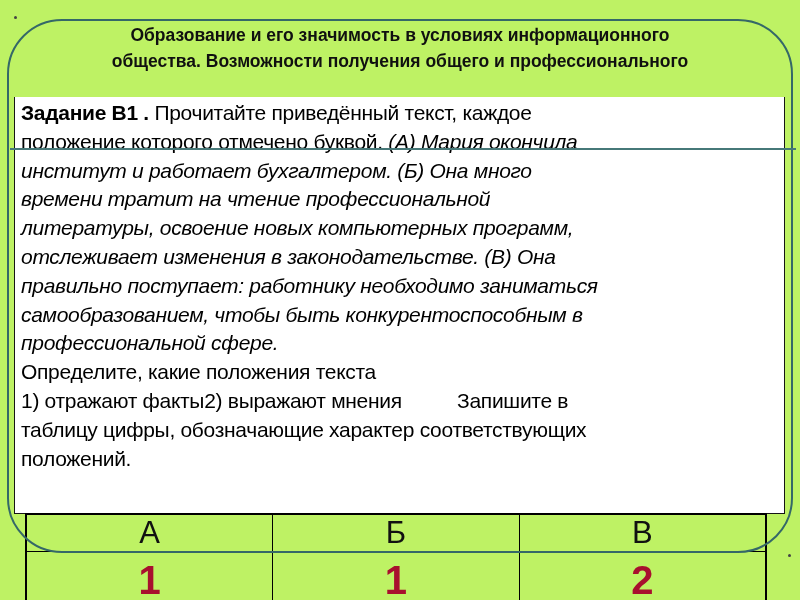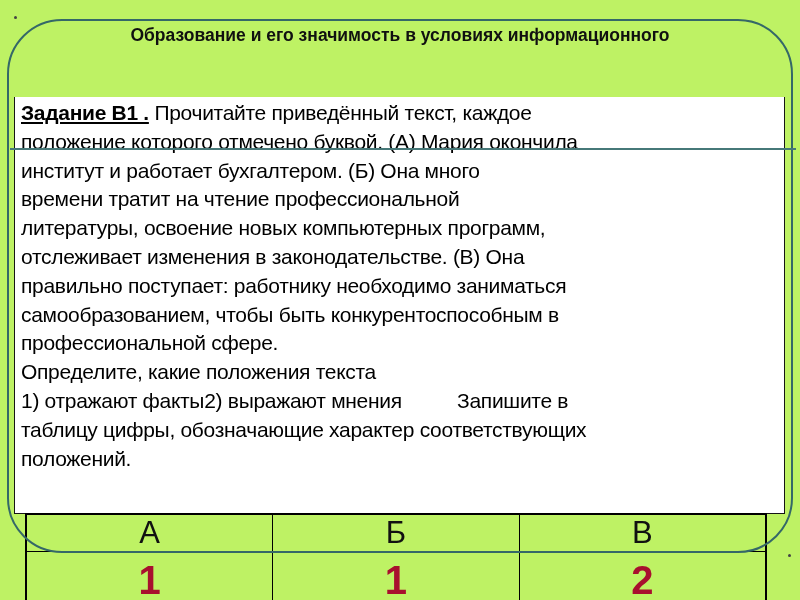--- a/index.html
+++ b/index.html
@@ -25,22 +25,22 @@
     border-top:2px solid #467878;z-index:5;pointer-events:none;
   }
   .title{
     position:absolute;left:70px;top:22px;width:660px;z-index:2;
     text-align:center;font-weight:bold;font-size:17.5px;line-height:26px;color:#101010;
   }
   .body-text{
     position:absolute;left:21px;top:99px;z-index:2;color:#000;
     font-size:21px;line-height:28.8px;letter-spacing:-0.3px;white-space:pre;
   }
-  .body-text .task-label{font-weight:bold;text-decoration:underline;}
-  .body-text .italic{text-align:right;}
+  .body-text .task-label{font-weight:bold;}
+  .body-text .italic{font-style:italic;text-align:right;}
   .answer-table{
     position:absolute;left:25px;top:513px;width:742px;z-index:3;
     border-collapse:collapse;table-layout:fixed;
   }
   .answer-table td,.answer-table th{
     border:1.5px solid #000;text-align:center;vertical-align:middle;padding:0;
     overflow:visible;
   }
   .answer-table{border:2px solid #000;}
   .answer-table tr.answer-row td{border-bottom:4px solid #000;}
@@ -57,20 +57,21 @@
 </style>
 </head>
 <body>
 
 <div class="page">
 
   <div class="body-box"></div>
 
   <div class="title" id="titleBlock">
       <div>Образование и его значимость в условиях информационного</div>
+      <div>общества. Возможности получения общего и профессионального</div>
     </div>
 
   <div class="body-text" id="bodyLines"><div><span class="task-label">Задание В1 .</span><span class="normal"> Прочитайте приведённый текст, каждое</span></div><div><span class="normal">положение которого отмечено буквой. </span><span class="italic">(А) Мария окончила</span></div><div><span class="italic">институт и работает бухгалтером. (Б) Она много</span></div><div><span class="italic">времени тратит на чтение профессиональной</span></div><div><span class="italic">литературы, освоение новых компьютерных программ,</span></div><div><span class="italic">отслеживает изменения в законодательстве. (В) Она</span></div><div><span class="italic">правильно поступает: работнику необходимо заниматься</span></div><div><span class="italic">самообразованием, чтобы быть конкурентоспособным в</span></div><div><span class="italic">профессиональной сфере.</span></div><div><span class="normal">Определите, какие положения текста</span></div><div><span class="normal">1) отражают факты2) выражают мнения          Запишите в</span></div><div><span class="normal">таблицу цифры, обозначающие характер соответствующих</span></div><div><span class="normal">положений.</span></div></div>
 
   <div class="teal-frame"></div>
   <div class="divider"></div>
 
   <table class="answer-table">
     <tbody>
       <tr id="headerRow">

